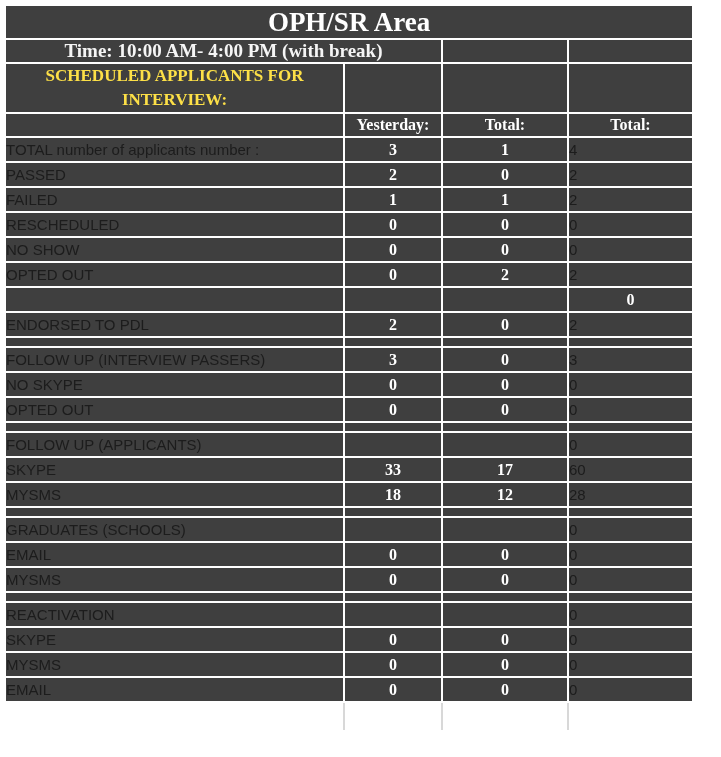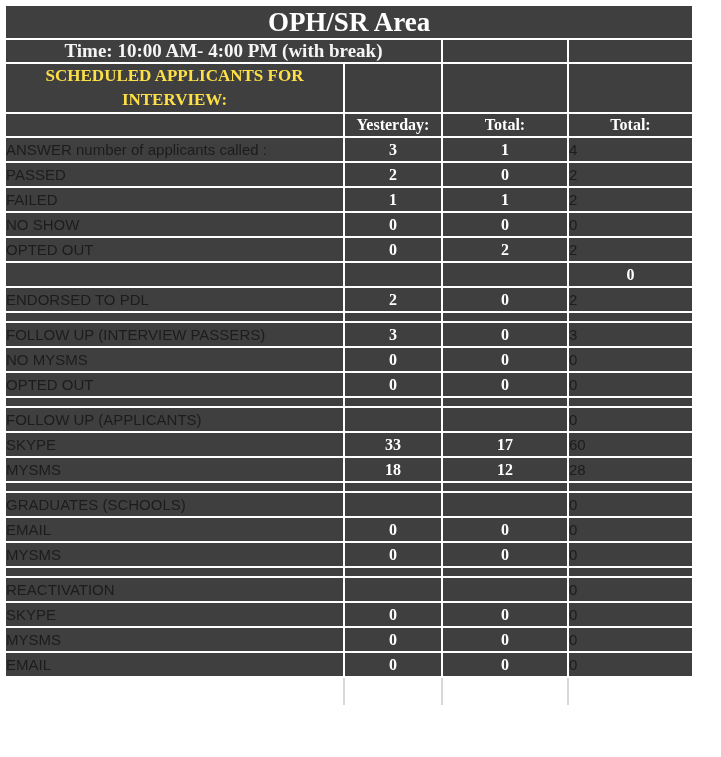--- a/index.html
+++ b/index.html
@@ -127,38 +127,44 @@
       </tr>
       <tr class="colhead-row">
         <td></td>
         <td class="colhead">Yesterday:</td>
         <td class="colhead">Total:</td>
         <td class="colhead">Total:</td>
       </tr>
     </thead>
     <tbody id="rows-body">
         <tr class="data">
-          <td class="label-cell">ANSWER number of applicants called :</td>
+          <td class="label-cell">TOTAL number of applicants number :</td>
           <td class="value-cell">3</td>
           <td class="value-cell">1</td>
           <td class="total-cell">4</td>
         </tr>
         <tr class="data">
           <td class="label-cell">PASSED</td>
           <td class="value-cell">2</td>
           <td class="value-cell">0</td>
           <td class="total-cell">2</td>
         </tr>
         <tr class="data">
           <td class="label-cell">FAILED</td>
           <td class="value-cell">1</td>
           <td class="value-cell">1</td>
           <td class="total-cell">2</td>
         </tr>
         <tr class="data">
+          <td class="label-cell">RESCHEDULED</td>
+          <td class="value-cell">0</td>
+          <td class="value-cell">0</td>
+          <td class="total-cell">0</td>
+        </tr>
+        <tr class="data">
           <td class="label-cell">NO SHOW</td>
           <td class="value-cell">0</td>
           <td class="value-cell">0</td>
           <td class="total-cell">0</td>
         </tr>
         <tr class="data">
           <td class="label-cell">OPTED OUT</td>
           <td class="value-cell">0</td>
           <td class="value-cell">2</td>
           <td class="total-cell">2</td>
@@ -181,21 +187,21 @@
           <td></td>
           <td></td>
         </tr>
         <tr class="data">
           <td class="label-cell">FOLLOW UP (INTERVIEW PASSERS)</td>
           <td class="value-cell">3</td>
           <td class="value-cell">0</td>
           <td class="total-cell">3</td>
         </tr>
         <tr class="data">
-          <td class="label-cell">NO MYSMS</td>
+          <td class="label-cell">NO SKYPE</td>
           <td class="value-cell">0</td>
           <td class="value-cell">0</td>
           <td class="total-cell">0</td>
         </tr>
         <tr class="data">
           <td class="label-cell">OPTED OUT</td>
           <td class="value-cell">0</td>
           <td class="value-cell">0</td>
           <td class="total-cell">0</td>
         </tr>

